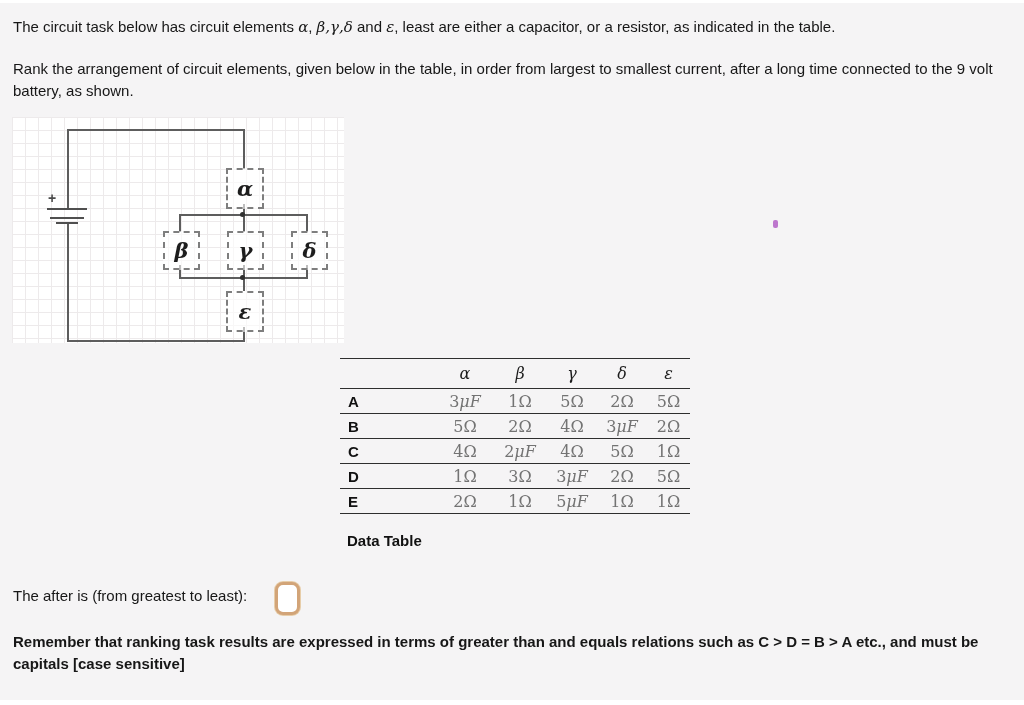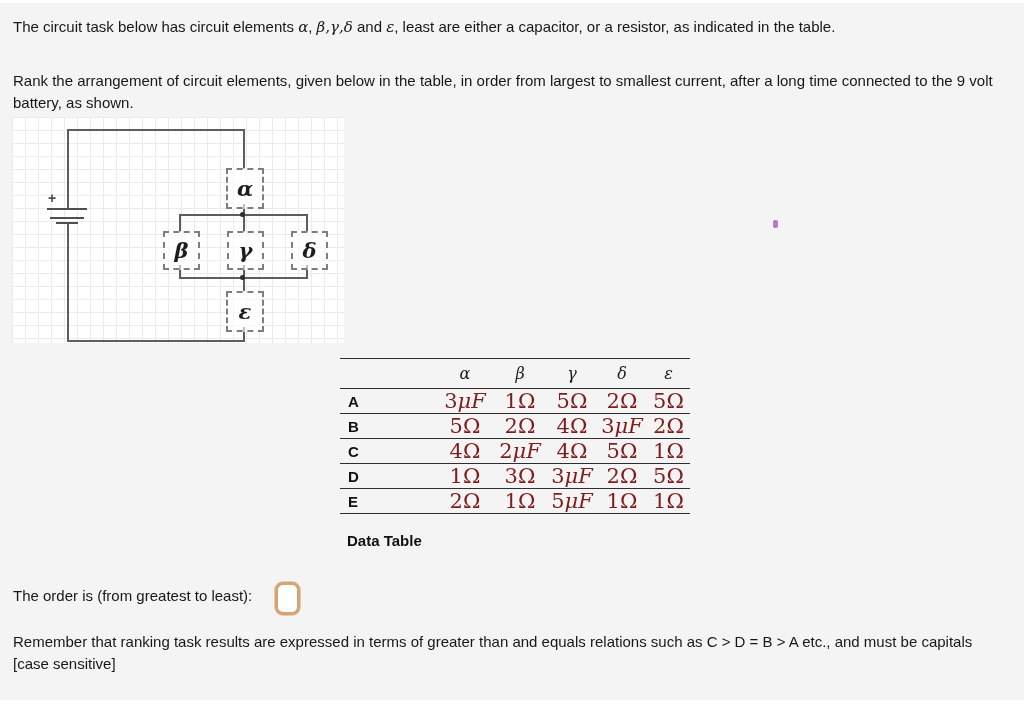--- a/index.html
+++ b/index.html
@@ -10,22 +10,22 @@
     color:#161616;
   }
   .abs{position:absolute;}
   .strip{left:0;width:1024px;background:#ffffff;}
   .strip.top{top:0;height:3px;}
   .strip.bottom{top:700px;height:5px;}
 
   
   .para{margin:0;font-size:15px;line-height:22px;color:#171717;}
   .intro{left:13px;top:16px;width:1000px;}
-  .task{left:13px;top:58px;width:988px;margin-top:12px;}
-  .note{left:13px;top:631px;width:975px;}
+  .task{left:13px;top:58px;width:988px;}
+  .note{left:13px;top:631px;width:975px;font-weight:bold;}
   .math{font-family:"DejaVu Serif",serif;font-style:italic;font-size:15px;}
 
   
   .circuit{
     left:12px;top:117px;width:332px;height:226px;background:#ffffff;
     background-image:
       linear-gradient(#edeaeb 1px, transparent 1px),
       linear-gradient(90deg, #edeaeb 1px, transparent 1px);
     background-size:13px 13px;
   }
@@ -71,21 +71,21 @@
   .dot1{left:228px;top:95px;}
   .dot2{left:228px;top:158px;}
 
   
   .datatable{left:340px;top:358px;}
   .datatable table{border-collapse:collapse;table-layout:fixed;width:350px;border-top:1.5px solid #2e2e2e;}
   .datatable th,.datatable td{padding:0;border-bottom:1.5px solid #2e2e2e;text-align:center;vertical-align:middle;}
   .datatable thead th{height:29px;font-family:"DejaVu Serif",serif;font-style:italic;font-weight:400;font-size:16px;color:#1c1c1c;}
   .datatable tbody tr{height:25px;}
   .datatable .rowlabel{text-align:left;padding-left:8px;font-weight:700;font-size:15px;font-family:"Liberation Sans",sans-serif;color:#111;}
-  .datatable td{font-family:"DejaVu Serif",serif;font-size:21px;color:#7f1d1d;}
+  .datatable td{font-family:"DejaVu Serif",serif;font-size:16px;color:#737373;}
   .datatable td .uf{font-style:italic;}
   .caption{left:347px;top:532px;font-size:15px;font-weight:700;color:#111;}
 
   
   .answer-prompt{left:13px;top:587px;font-size:15px;color:#171717;}
   .answer-box{
     left:275px;top:582px;width:19px;height:27px;
     background:#ffffff;border:3.5px solid #d2a478;border-radius:8px;
     box-shadow:0 0 0 1px #e7cda9;
     font-size:14px;text-align:center;padding:0;outline:none;
@@ -210,18 +210,18 @@
           <td>5<span class="uf">μF</span></td>
           <td>1Ω</td>
           <td>1Ω</td>
         </tr>
       </tbody>
   </table>
 </div>
 
 <div class="abs caption">Data Table</div>
 
-<span class="abs answer-prompt">The order is (from greatest to least):</span>
+<span class="abs answer-prompt">The after is (from greatest to least):</span>
 <input class="abs answer-box" type="text" value="" style="">
 
 <p class="abs para note">Remember that ranking task results are expressed in terms of greater than and equals relations such as C &gt; D = B &gt; A etc., and must be capitals [case sensitive]</p>
 
 <div class="abs strip bottom"></div>
 
 </body></html>

